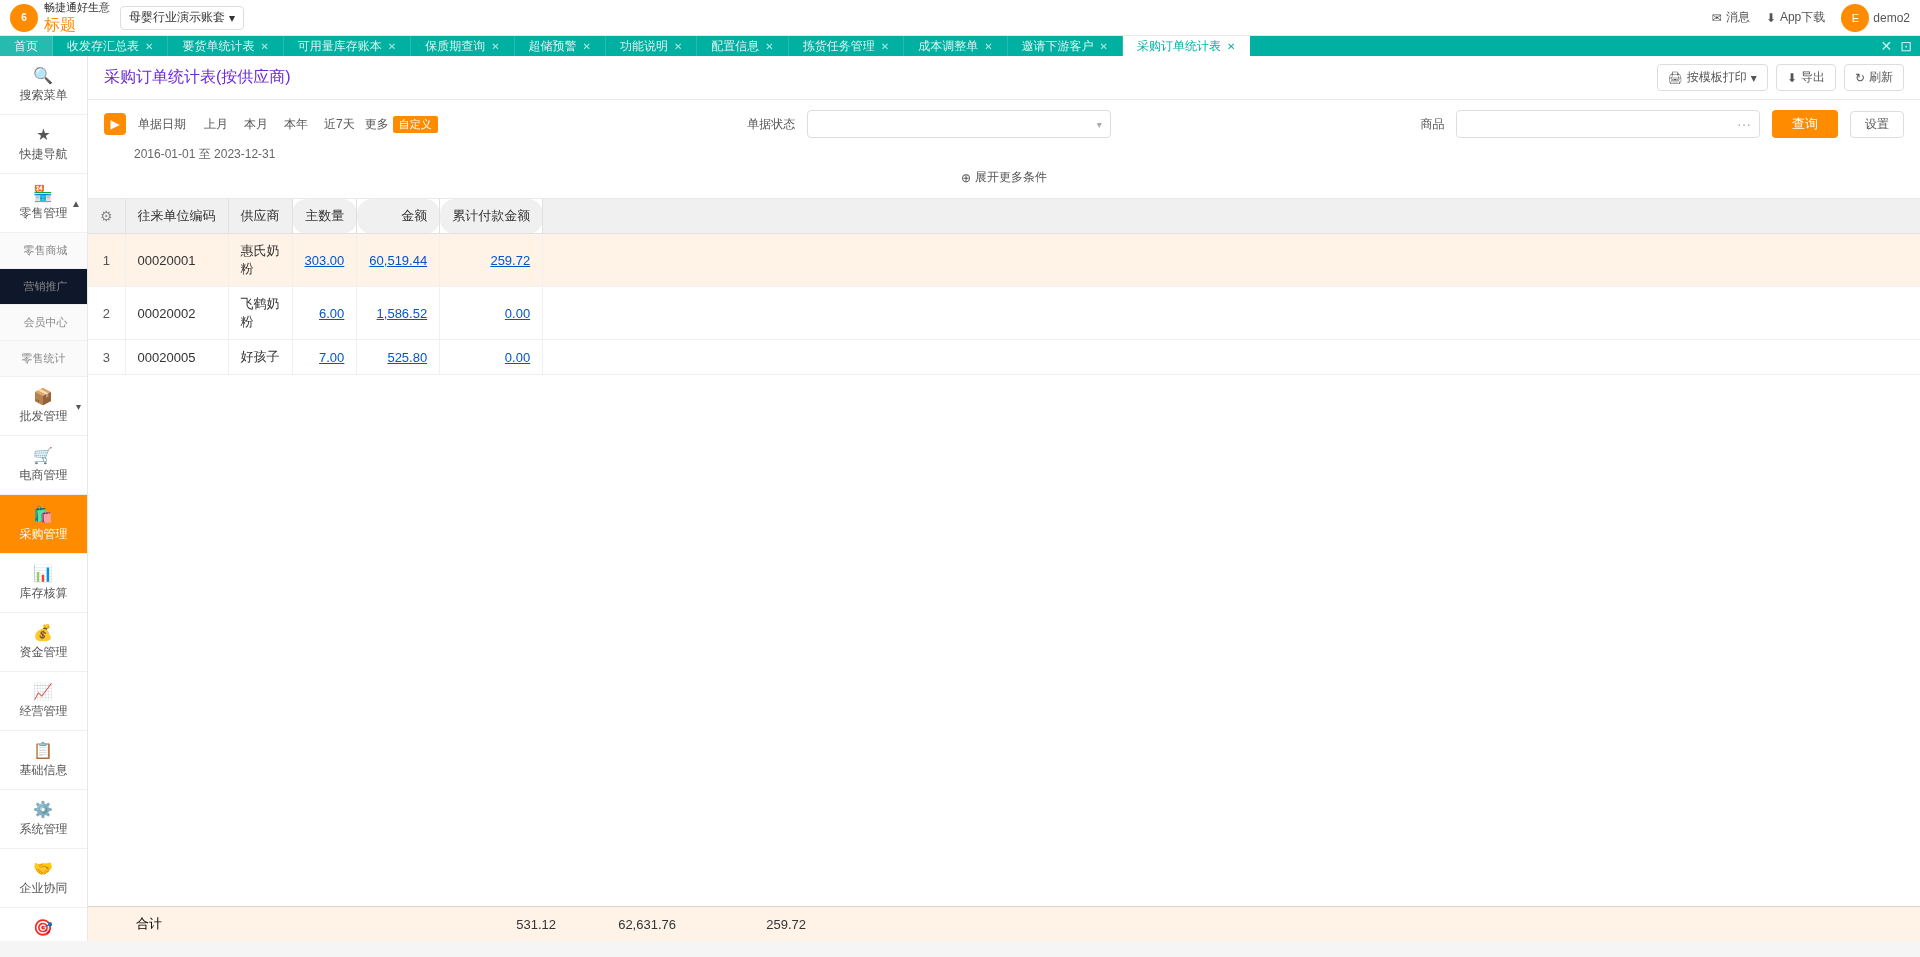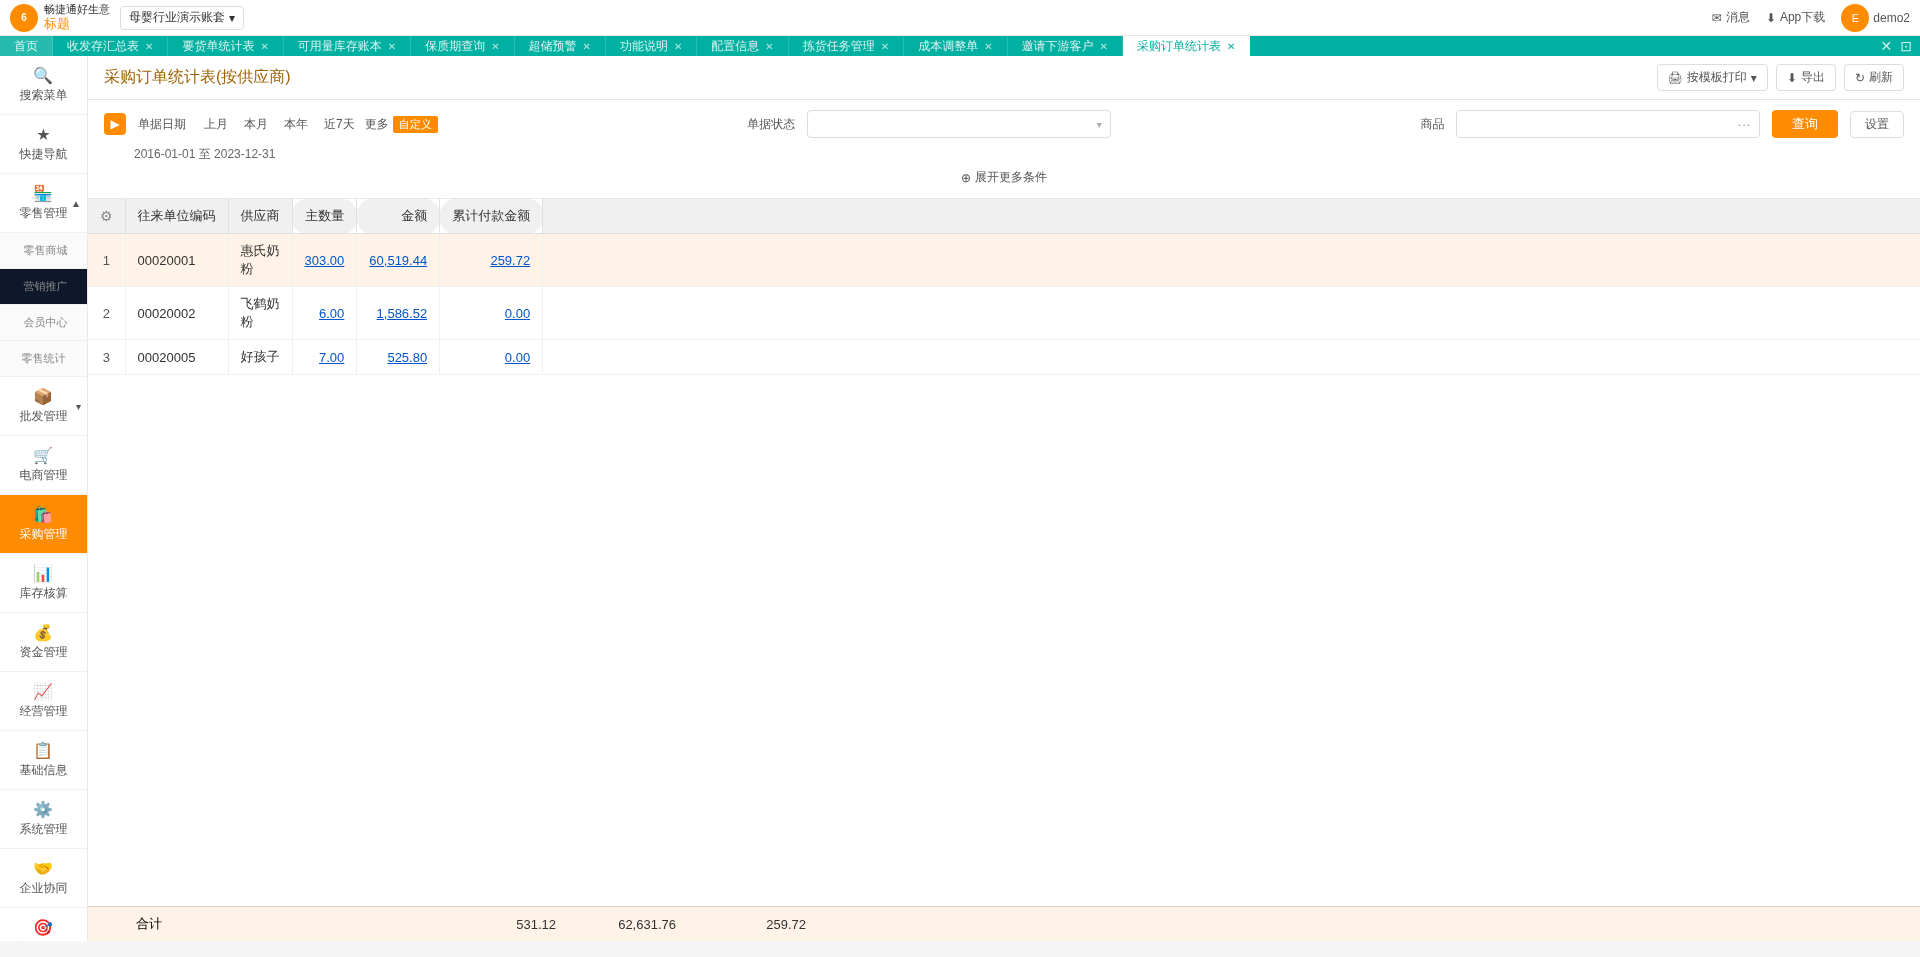--- a/index.html
+++ b/index.html
@@ -182,21 +182,21 @@
       background: #fff;
       padding: 8px 16px;
       display: flex;
       align-items: center;
       justify-content: space-between;
       border-bottom: 1px solid #e8e8e8;
     }
     .page-title {
       font-size: 16px;
       font-weight: 500;
-      color: #a16207;
+      color: #6d28d9;
     }
     .header-actions {
       display: flex;
       align-items: center;
       gap: 8px;
     }
     .btn-template {
       display: flex;
       align-items: center;
       gap: 4px;
@@ -419,21 +419,21 @@
     ::-webkit-scrollbar-track { background: #f5f5f5; }
   </style>
 </head>
 <body>
 
 <div class="top-bar">
   <div class="logo-area">
     <div class="logo-icon">6</div>
     <div class="logo-text">
       <div>畅捷通好生意</div>
-      <div style="color:#ff8c00;font-size:13px;">标题</div>
+      <div style="color:#ff8c00;font-size:16px;">标题</div>
     </div>
   </div>
   <div class="workspace-selector">
     <span>母婴行业演示账套</span>
     <span>▾</span>
   </div>
   <div class="top-right">
     <div class="top-btn">
       <span>✉</span>
       <span>消息</span>

